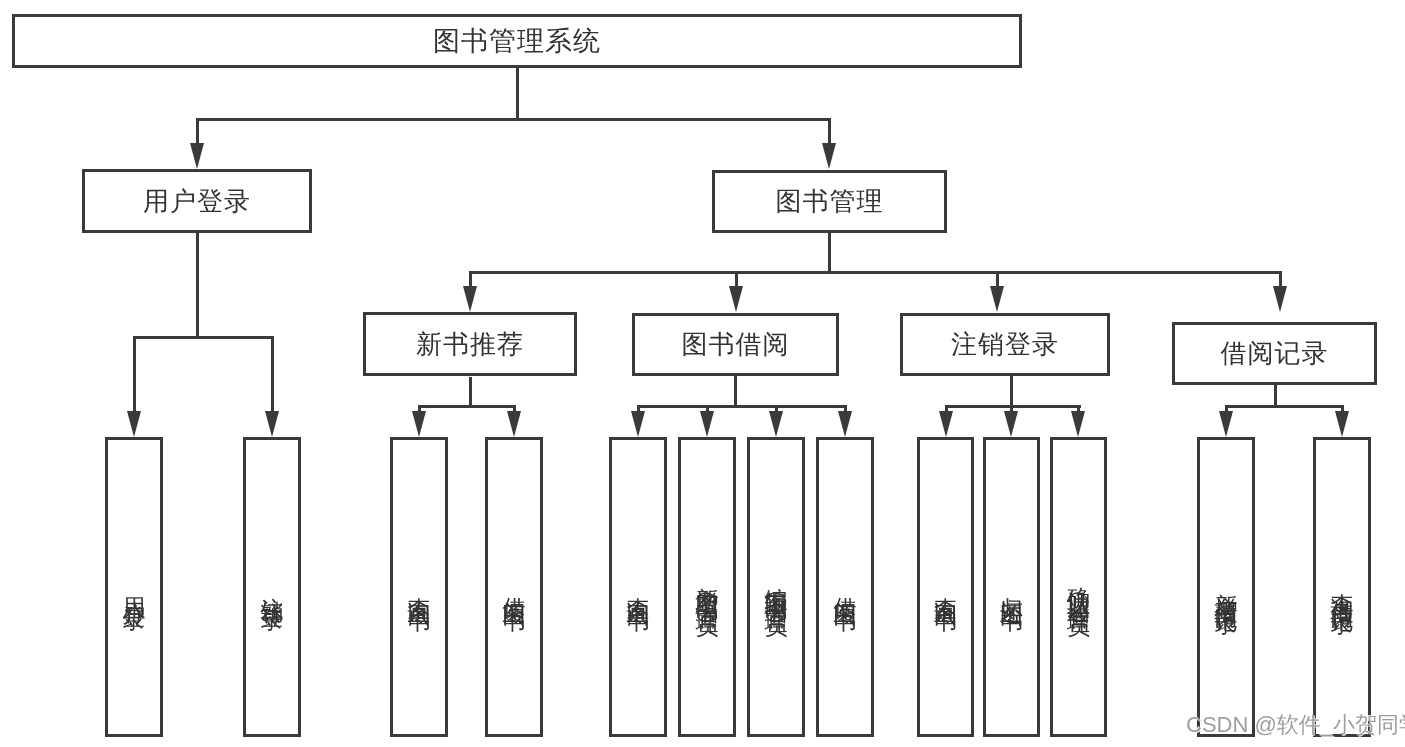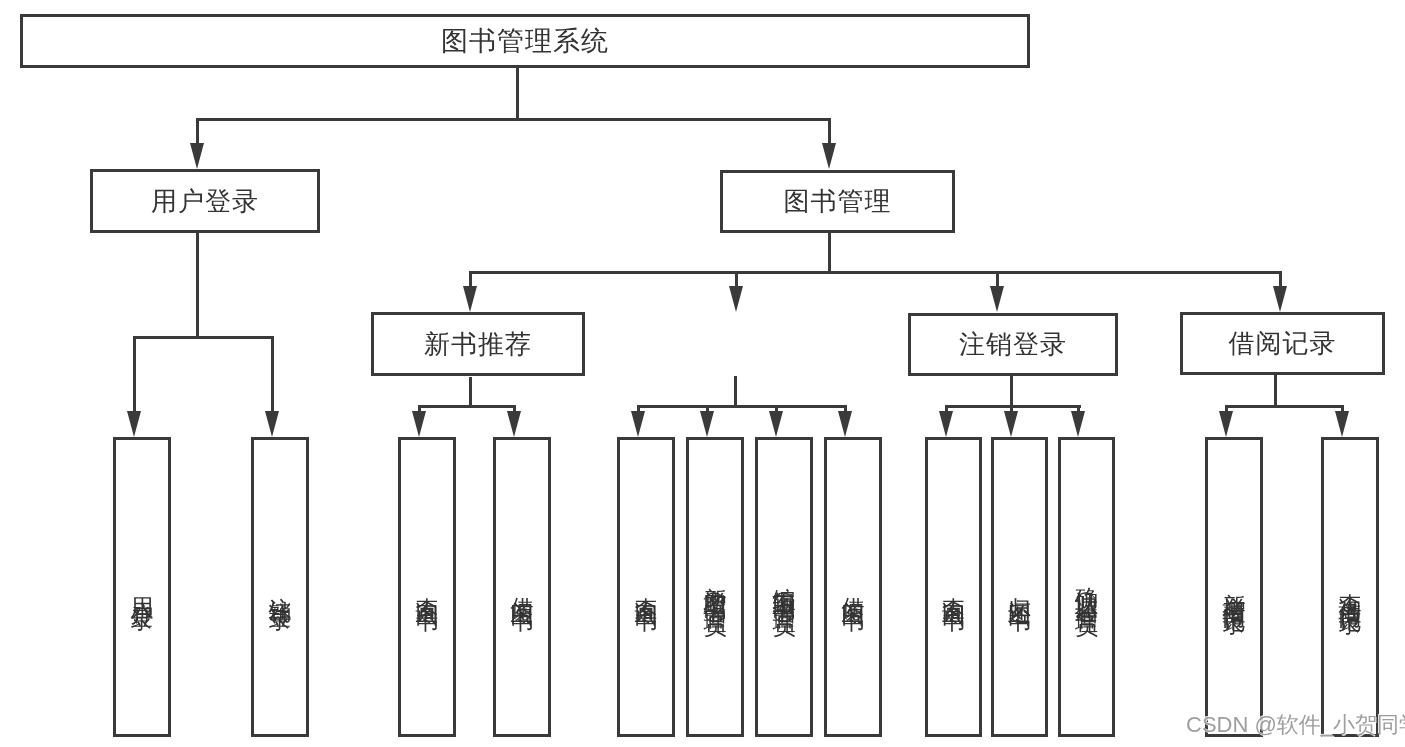--- a/index.html
+++ b/index.html
@@ -2,21 +2,21 @@
 <html><head>
 <meta charset="utf-8">
 <style>
   html,body{margin:0;padding:0;background:#fff;}
   .canvas{
     position:relative;width:1405px;height:747px;background:#fff;overflow:hidden;
     font-family:"Liberation Sans","DejaVu Sans",sans-serif;color:#333;
   }
   .box{
     position:absolute;background:#fff;border:3px solid #3a3a3a;box-sizing:border-box;
-    display:flex;align-items:center;justify-content:center;margin-left:8px;
+    display:flex;align-items:center;justify-content:center;
   }
   .box .lbl{font-size:26px;letter-spacing:1px;color:#333;white-space:nowrap;}
   .root .lbl{font-size:27px;}
   .leaf .lbl{
     writing-mode:vertical-rl;text-orientation:mixed;
     font-size:23px;letter-spacing:4px;line-height:1;white-space:nowrap;
   }
   .hl{position:absolute;height:3px;background:#3a3a3a;}
   .vl{position:absolute;width:3px;background:#3a3a3a;}
   .ar{position:absolute;width:0;height:0;
@@ -99,24 +99,27 @@
   <div class="box" style="left:82px;top:169px;width:230px;height:64px;">
     <span class="lbl">用户登录</span>
   </div>
   <div class="box" style="left:712px;top:170px;width:235px;height:63px;">
     <span class="lbl">图书管理</span>
   </div>
 
   <div class="box" style="left:363px;top:312px;width:214px;height:64px;">
     <span class="lbl">新书推荐</span>
   </div>
+  <div class="box" style="left:632px;top:313px;width:207px;height:63px;">
+    <span class="lbl">图书借阅</span>
+  </div>
   <div class="box" style="left:900px;top:313px;width:210px;height:63px;">
     <span class="lbl">注销登录</span>
   </div>
-  <div class="box" style="left:1172px;top:312px;width:205px;height:63px;">
+  <div class="box" style="left:1172px;top:322px;width:205px;height:63px;">
     <span class="lbl">借阅记录</span>
   </div>
 
   <div class="box leaf" style="left:105px;top:437px;width:58px;height:300px;">
     <span class="lbl">用户登录</span>
   </div>
   <div class="box leaf" style="left:243px;top:437px;width:58px;height:300px;">
     <span class="lbl">注销登录</span>
   </div>
 

